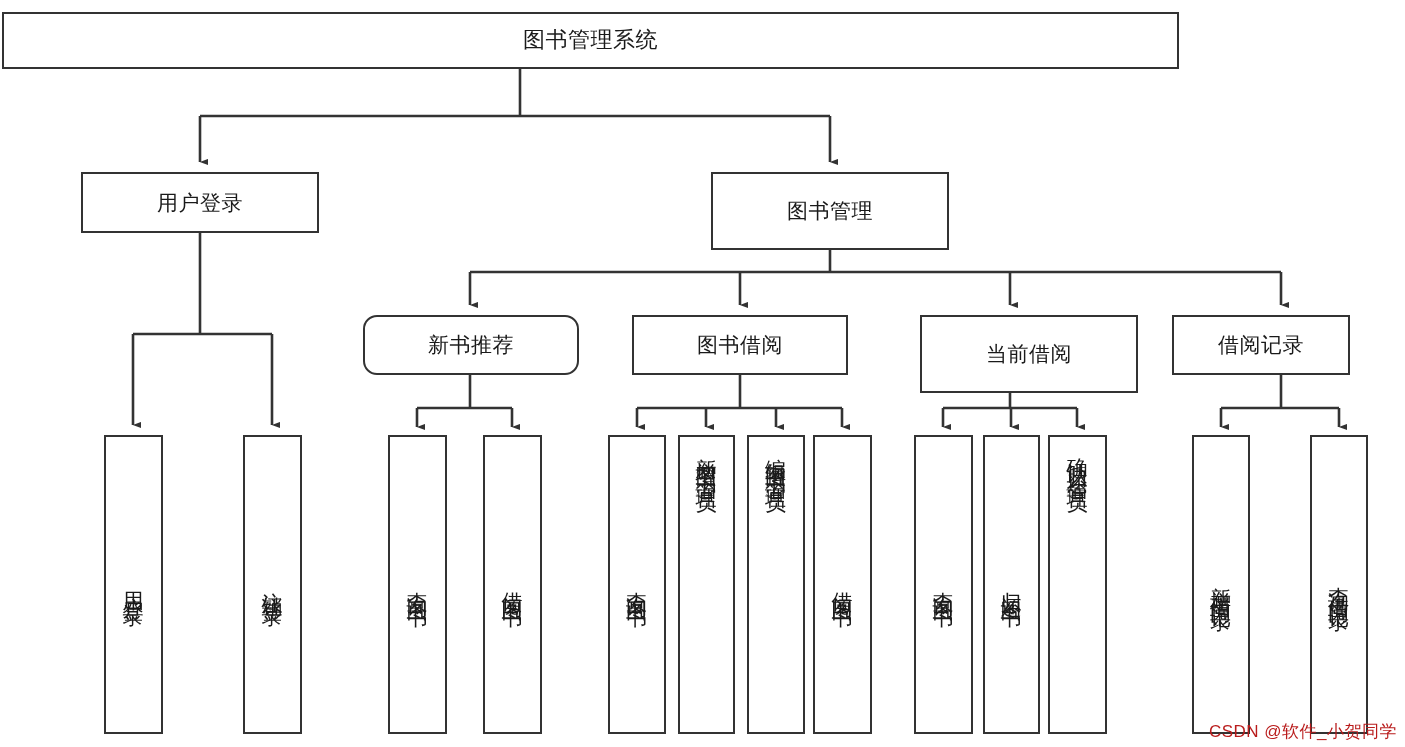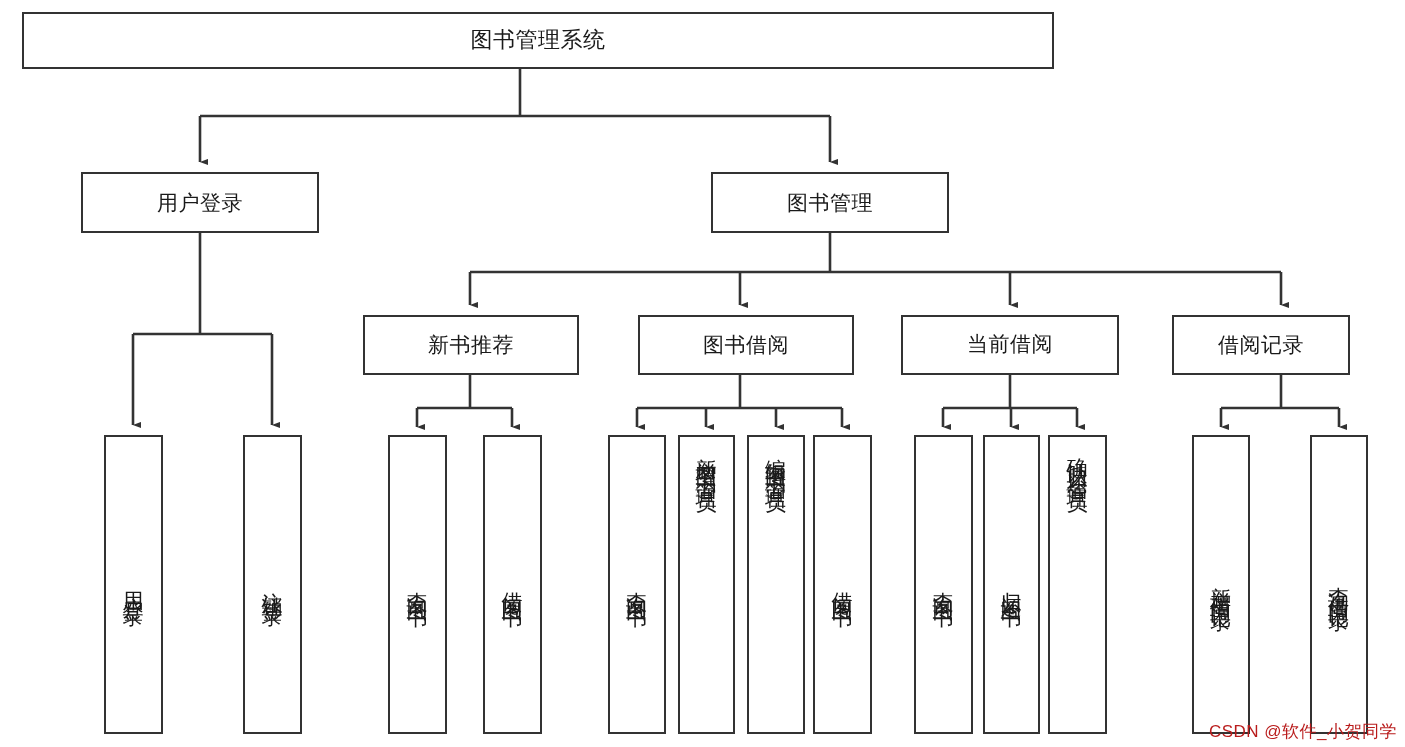--- a/index.html
+++ b/index.html
@@ -131,38 +131,38 @@
       <path d="M 1011,408 L 1011,427" marker-end="url(#arrowhead)"></path>
       <path d="M 1077,408 L 1077,427" marker-end="url(#arrowhead)"></path>
 
       <path d="M 1281,375 L 1281,408"></path>
       <path d="M 1221,408 L 1339,408"></path>
       <path d="M 1221,408 L 1221,427" marker-end="url(#arrowhead)"></path>
       <path d="M 1339,408 L 1339,427" marker-end="url(#arrowhead)"></path>
     </g>
   </svg>
 
-  <div class="node horiz root" style="left: 22px; top: 12px; width: 1032px; height: 57px;">
+  <div class="node horiz root" style="left: 2px; top: 12px; width: 1177px; height: 57px;">
     <span class="node-label">图书管理系统</span>
   </div>
 
   <div class="node horiz" style="left: 81px; top: 172px; width: 238px; height: 61px;">
     <span class="node-label">用户登录</span>
   </div>
-  <div class="node horiz" style="left: 711px; top: 172px; width: 238px; height: 61px;">
+  <div class="node horiz" style="left: 711px; top: 172px; width: 238px; height: 78px;">
     <span class="node-label">图书管理</span>
   </div>
 
-  <div class="node horiz" style="left: 363px; top: 315px; width: 216px; height: 60px;">
+  <div class="node horiz" style="left: 363px; top: 315px; width: 216px; height: 60px; border-radius: 14px;">
     <span class="node-label">新书推荐</span>
   </div>
-  <div class="node horiz" style="left: 632px; top: 315px; width: 216px; height: 60px; margin-left: 6px;">
+  <div class="node horiz" style="left: 632px; top: 315px; width: 216px; height: 60px;">
     <span class="node-label">图书借阅</span>
   </div>
-  <div class="node horiz" style="left: 901px; top: 315px; width: 218px; height: 60px; font-family: Liberation Serif, serif;">
+  <div class="node horiz" style="left: 920px; top: 315px; width: 218px; height: 78px;">
     <span class="node-label">当前借阅</span>
   </div>
   <div class="node horiz" style="left: 1172px; top: 315px; width: 178px; height: 60px;">
     <span class="node-label">借阅记录</span>
   </div>
 
   <div class="node vert mid" style="left: 104px; top: 435px; width: 59px; height: 299px;">
     <span class="node-label">用户登录</span>
   </div>
   <div class="node vert mid" style="left: 243px; top: 435px; width: 59px; height: 299px;">

